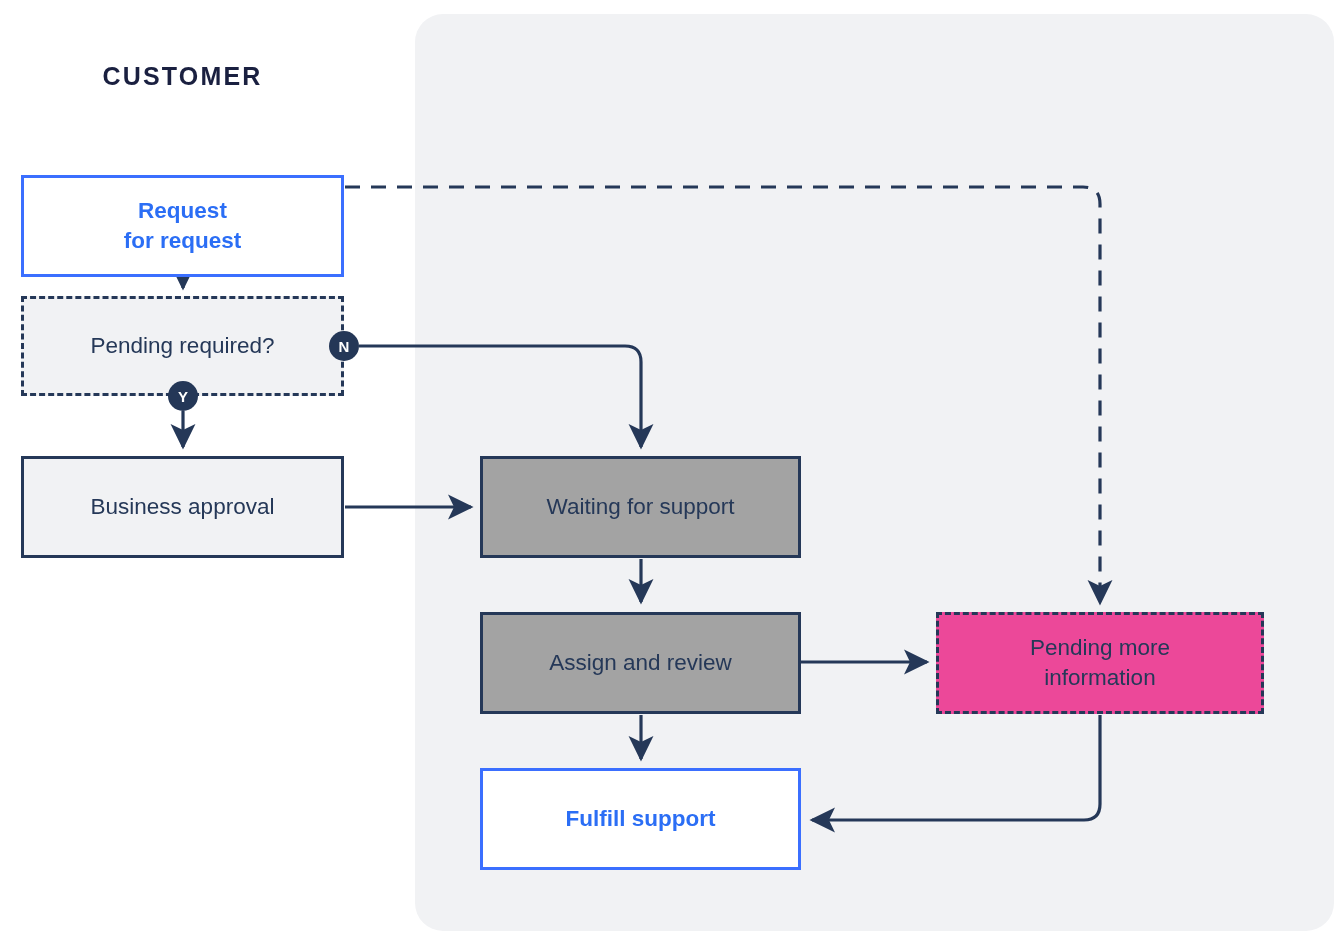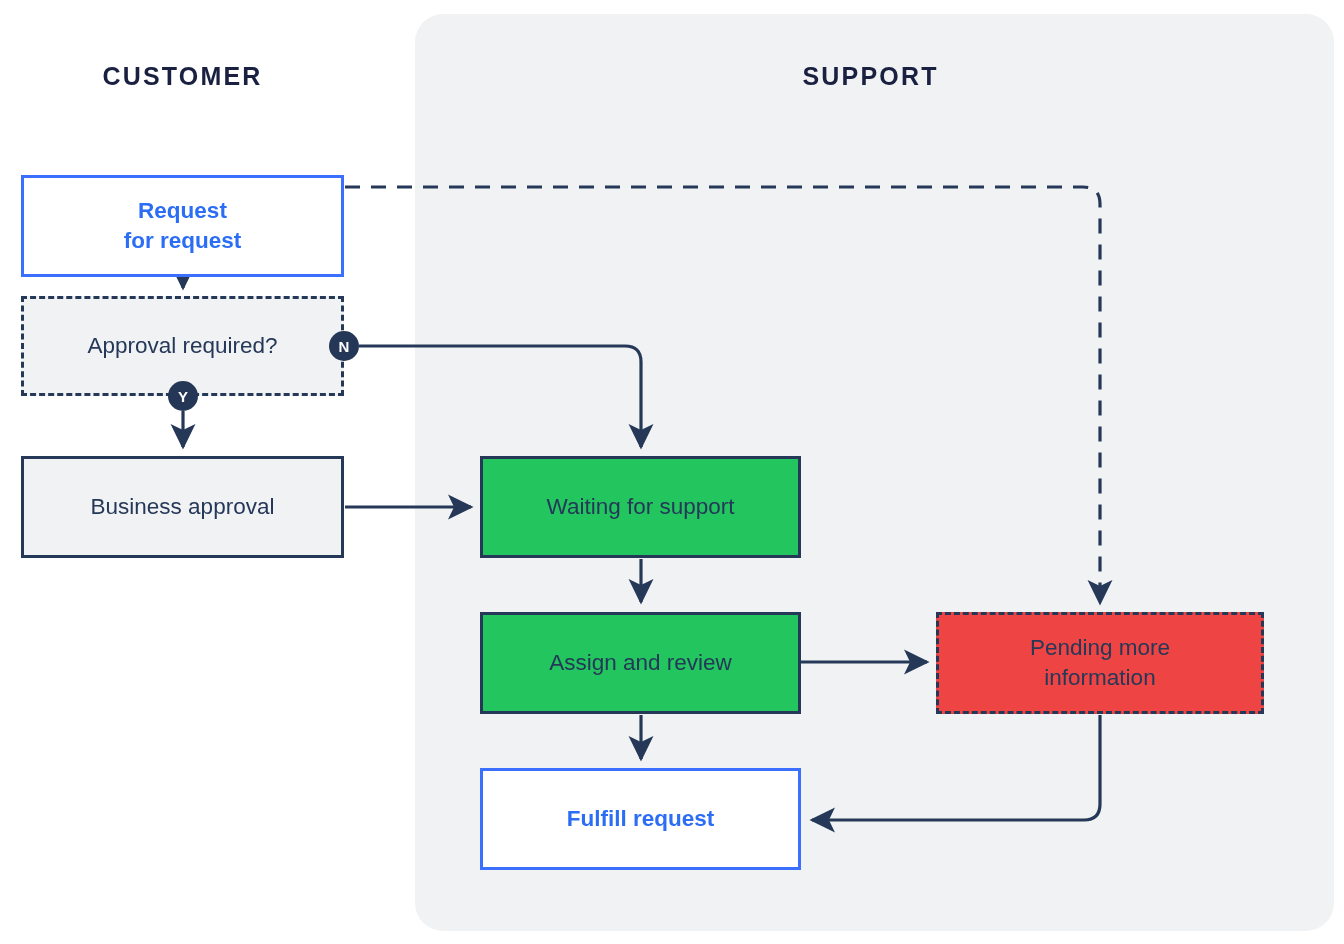--- a/index.html
+++ b/index.html
@@ -45,33 +45,33 @@
     align-items: center;
     justify-content: center;
     text-align: center;
     font-size: 22.5px;
     font-weight: 500;
     line-height: 1.32;
     color: #253858;
     box-sizing: border-box;
   }
   .node-solid-navy {
-    background: #22c55e;
+    background: #a3a3a3;
     border: 3px solid #253858;
   }
   .node-solid-navy-gray {
     background: #f1f2f4;
     border: 3px solid #253858;
   }
   .node-dashed-navy-gray {
     background: #f1f2f4;
     border: 3px dashed #253858;
   }
   .node-dashed-navy {
-    background: #ef4444;
+    background: #ec4899;
     border: 3px dashed #253858;
   }
   .node-blue {
     background: #ffffff;
     border: 3px solid #3b6fff;
     color: #2b6ef5;
     font-weight: 700;
   }
   .badge {
     position: absolute;
@@ -90,21 +90,20 @@
 </style>
 </head>
 <body>
 
 <div id="canvas">
 
   <div class="lane-panel" style="left:415px; top:14px; width:919px; height:917px;"></div>
 
   <div class="lane-title" style="left:21px; top:62px; width:323px;text-align:center;">CUSTOMER</div>
 
-  <div class="lane-title" style="left:709px; top:62px; width:323px;">SUPPORT</div>
 
   <svg id="wires" viewBox="0 0 1344 944" xmlns="http://www.w3.org/2000/svg">
     <defs>
       <marker id="arrowNavy" markerWidth="9" markerHeight="9" refX="7.2" refY="4.5" orient="auto" markerUnits="strokeWidth">
         <path d="M0,0.6 L8,4.5 L0,8.4 L1.9,4.5 Z" fill="#253858"></path>
       </marker>
     </defs>
     <g fill="none" stroke="#253858" stroke-width="3.2" stroke-linecap="butt">
 
       <path d="M183,243 L183,288" marker-end="url(#arrowNavy)"></path>
@@ -126,21 +125,21 @@
       <path d="M345,187 L1083,187 Q1100,187 1100,204 L1100,603" stroke-dasharray="15 11" marker-end="url(#arrowNavy)"></path>
     </g>
   </svg>
 
   <div class="node node-blue" style="left:21px; top:141px; width:323px; height:102px; flex-direction:column;margin-top:34px;">
     <span>Request</span>
     <span>for request</span>
   </div>
 
   <div class="node node-dashed-navy-gray" style="left:21px; top:296px; width:323px; height:100px;">
-    <span>Approval required?</span>
+    <span>Pending required?</span>
   </div>
 
   <div class="badge" style="left:329px; top:331px;">
     <span>N</span>
   </div>
 
   <div class="badge" style="left:168px; top:381px;">
     <span>Y</span>
   </div>
 
@@ -155,16 +154,16 @@
   <div class="node node-solid-navy" style="left:480px; top:612px; width:321px; height:102px;">
     <span>Assign and review</span>
   </div>
 
   <div class="node node-dashed-navy" style="left:936px; top:612px; width:328px; height:102px; flex-direction:column;">
     <span>Pending more</span>
     <span>information</span>
   </div>
 
   <div class="node node-blue" style="left:480px; top:768px; width:321px; height:102px;">
-    <span>Fulfill request</span>
+    <span>Fulfill support</span>
   </div>
 
 </div>
 
 </body></html>

